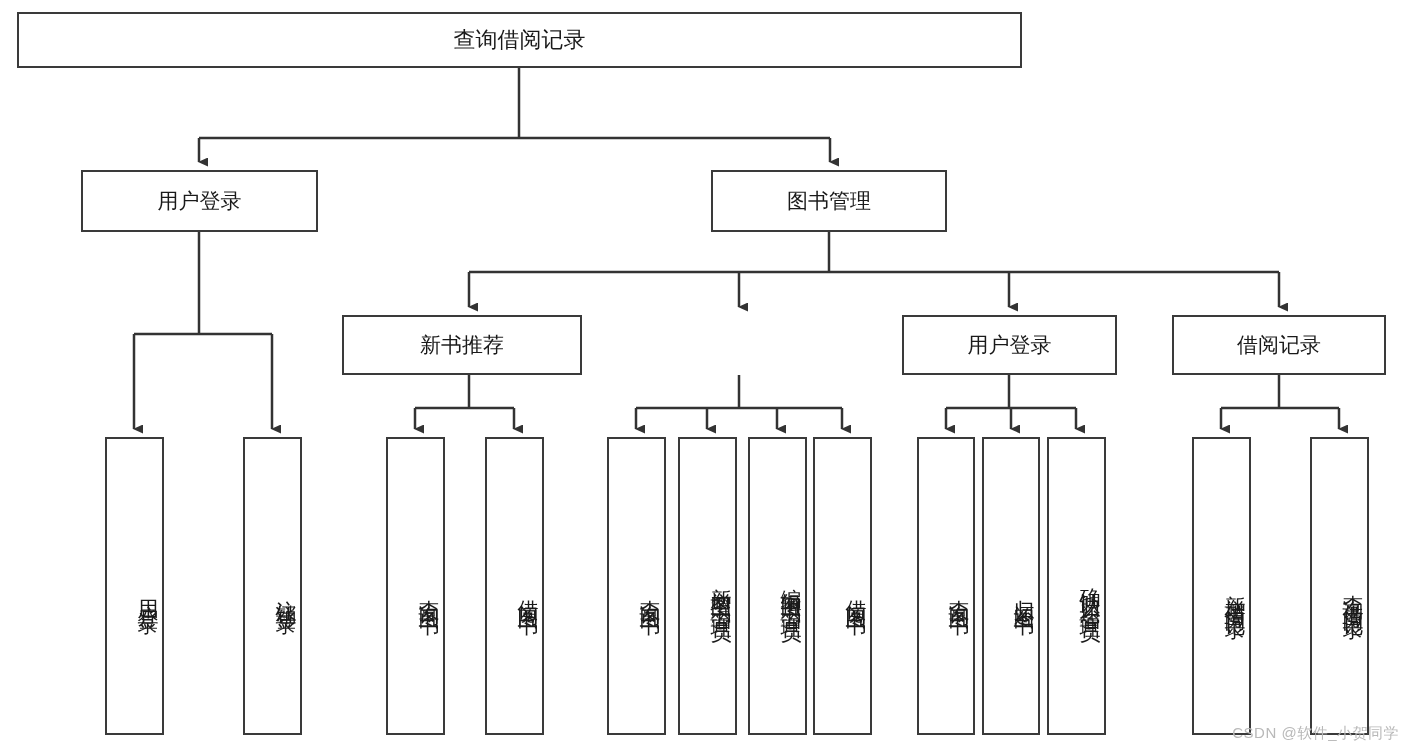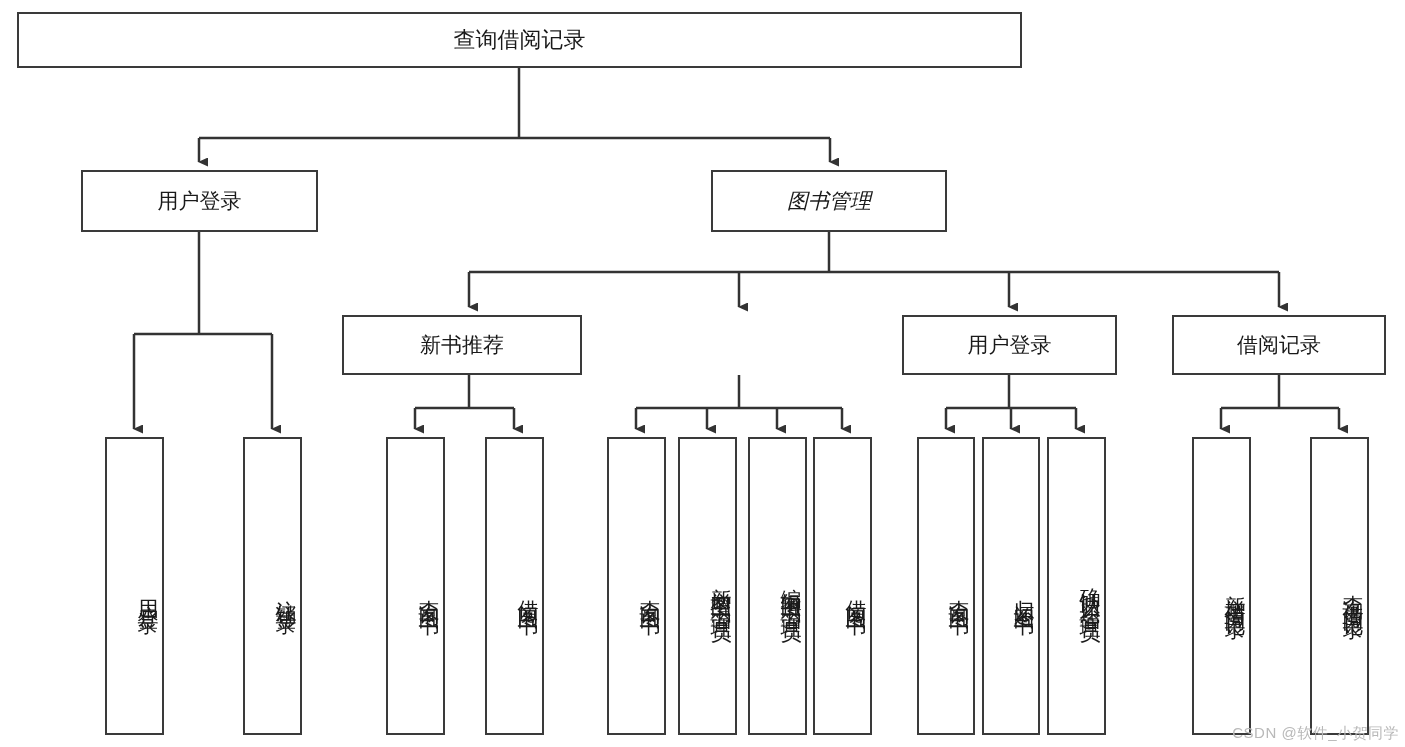--- a/index.html
+++ b/index.html
@@ -67,21 +67,21 @@
       <path d="M1279,375 L1279,408"></path>
       <path d="M1221,408 L1339,408"></path>
       <path d="M1221,408 L1221,429" marker-end="url(#arw)"></path>
       <path d="M1339,408 L1339,429" marker-end="url(#arw)"></path>
     </g>
   </svg>
 
   <div class="node h root" style="left:17px;top:12px;width:1005px;height:56px;">查询借阅记录</div>
 
   <div class="node h" style="left:81px;top:170px;width:237px;height:62px;">用户登录</div>
-  <div class="node h" style="left:711px;top:170px;width:236px;height:62px;font-style:italic;">图书管理</div>
+  <div class="node h" style="left:711px;top:170px;width:236px;height:62px;">图书管理</div>
 
   <div class="node h" style="left:342px;top:315px;width:240px;height:60px;">新书推荐</div>
   <div class="node h" style="left:902px;top:315px;width:215px;height:60px;">用户登录</div>
   <div class="node h" style="left:1172px;top:315px;width:214px;height:60px;">借阅记录</div>
 
   <div class="node v" style="left:105px;top:437px;width:59px;height:298px;">用户登录</div>
   <div class="node v" style="left:243px;top:437px;width:59px;height:298px;">注销登录</div>
   <div class="node v" style="left:386px;top:437px;width:59px;height:298px;">查询图书</div>
   <div class="node v" style="left:485px;top:437px;width:59px;height:298px;">借阅图书</div>
   <div class="node v" style="left:607px;top:437px;width:59px;height:298px;">查询图书</div>

